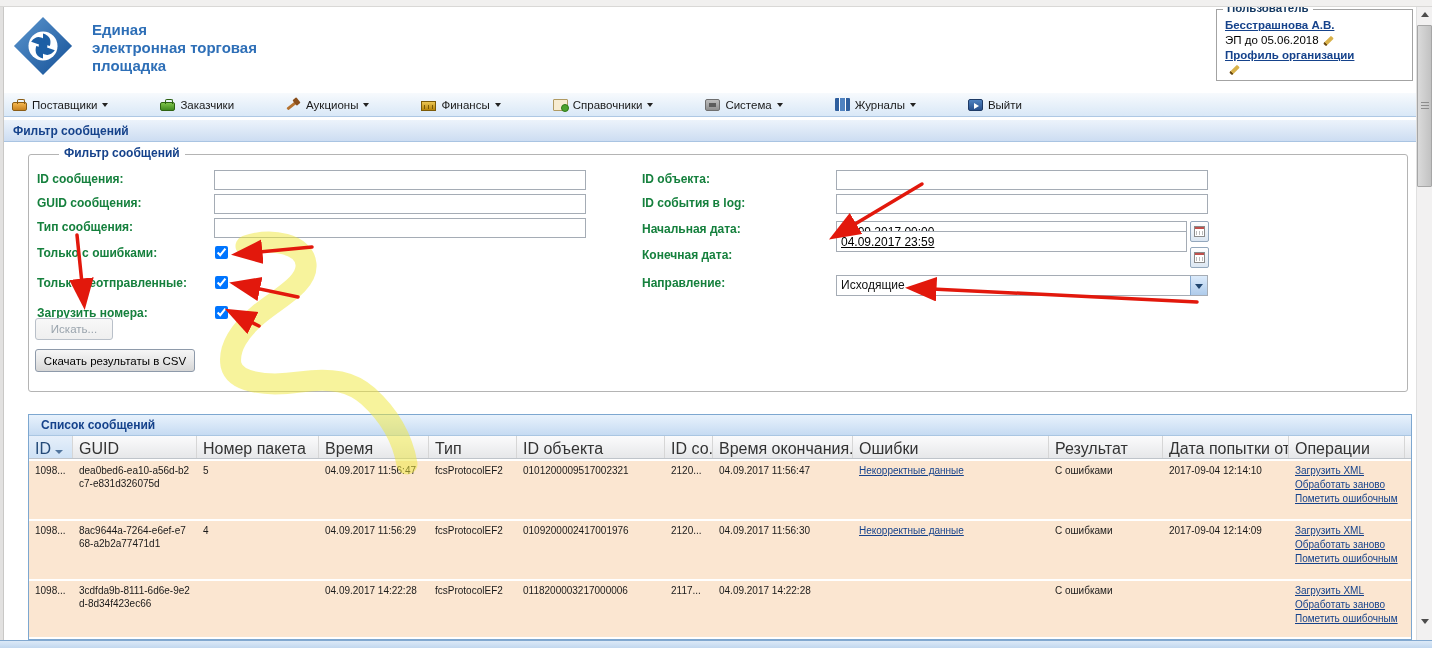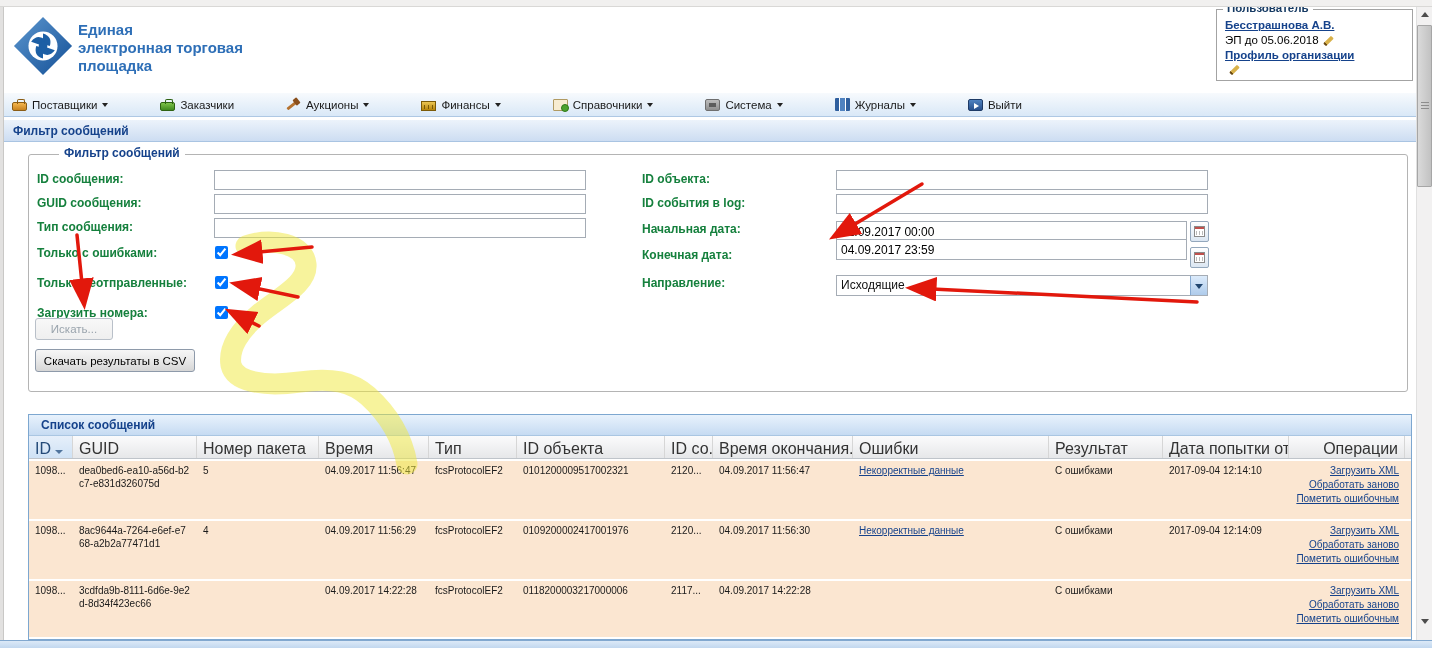--- a/index.html
+++ b/index.html
@@ -20,21 +20,21 @@
   .tri-down { position:absolute; left:4px; top:6px;  width:0; height:0; border-left:4px solid transparent; border-right:4px solid transparent; border-top:5px solid #4d4d4d; }
   .sb-thumb { position:absolute; left:0; top:18px; width:15px; height:162px; background:linear-gradient(90deg,#dadada,#c2c2c2); border:1px solid #a6a6a6; border-radius:1px; }
   .sb-grip { position:absolute; left:3px; top:76px; width:8px; height:8px;
              background:repeating-linear-gradient(#8d8d8d 0 1px, transparent 1px 3px); }
 
   
   .app { position:absolute; left:4px; top:7px; width:1412px; height:633px; background:#fff; overflow:hidden; }
 
   
   .logo { position:absolute; left:8px; top:8px; width:62px; height:62px; }
-  .brand-title { position:absolute; left:74px; top:14px; font-size:15px; font-weight:bold; color:#2e6fb7; line-height:18px; }
+  .brand-title { position:absolute; left:88px; top:14px; font-size:15px; font-weight:bold; color:#2e6fb7; line-height:18px; }
 
   .user-box { position:absolute; left:1212px; top:2px; width:197px; height:72px; border:1px solid #a3a3a3; background:#fff; padding:8px 8px 2px 8px; font-size:11.5px; }
   .user-box .legend { position:absolute; top:-8px; left:6px; background:#fff; padding:0 4px; font-weight:bold; font-size:11.5px; color:#163a63; }
   .ulink { color:#15428b; font-weight:bold; text-decoration:underline; cursor:pointer; display:inline-block; line-height:15px; }
   .unote { color:#000; line-height:15px; }
   .pen { display:inline-block; width:11px; height:4px; background:linear-gradient(90deg,#6b4a12 0 2px,#d8b14a 2px); border-radius:1px; transform:rotate(-45deg); margin-left:4px; vertical-align:middle; }
 
   
   .menubar { position:absolute; left:0; top:85px; width:1412px; height:25px; background:linear-gradient(#f7fafd,#d9e8f7); border-top:1px solid #fff; border-bottom:1px solid #aec8e4; display:flex; align-items:center; padding-left:8px; font-size:11.5px; color:#1a1a1a;gap:36px; }
   .menu-item { display:flex; align-items:center; margin-right:16px; cursor:pointer; white-space:nowrap; }
@@ -84,21 +84,21 @@
   .th { padding:4px 6px 0 6px; border-right:1px solid #d6d6d6; white-space:nowrap; overflow:hidden; cursor:pointer; }
   .th-sorted { background:linear-gradient(#e6effa,#cfe2f5); color:#244a78; }
   .sort-arrow { display:inline-block; width:0; height:0; border-left:4px solid transparent; border-right:4px solid transparent; border-top:4px solid #50759e; margin-left:4px; }
   .trow { display:flex; background:#fbe6d1; margin-top:2px; font-size:10px; line-height:13px; color:#1a1a1a; }
   .td { padding:3px 6px; overflow:hidden; }
   .guid { word-break:break-all; }
   .nowrap { white-space:nowrap; }
   .lnk { color:#15428b; text-decoration:underline; cursor:pointer; display:block; margin-bottom:1px; }
   .lnk-inline { display:inline; }
   .c0{width:44px;} .c1{width:124px;} .c2{width:122px;} .c3{width:110px;} .c4{width:88px;} .c5{width:148px;}
-  .c6{width:48px;} .c7{width:140px;} .c8{width:196px;} .c9{width:114px;} .c10{width:126px;} .c11{width:116px;text-align:right;}
+  .c6{width:48px;} .c7{width:140px;} .c8{width:196px;} .c9{width:114px;} .c10{width:126px;} .c11{width:116px;}
   .r1{height:58px;} .r2{height:58px;} .r3{height:56px;} .r4{height:40px;}
 
   
   .anno { position:absolute; left:0; top:0; width:1432px; height:648px; z-index:9; pointer-events:none; }
 </style>
 </head>
 <body>
 
 <div class="chrome-top"></div>
 <div class="chrome-left"></div>
@@ -204,21 +204,21 @@
     <span class="flabel" style="left:613px; top:38px;">ID события в log:</span>
     <input class="ftext" style="left: 807px; top: 39px;">
 
     <span class="flabel" style="left:613px; top:64px;">Начальная дата:</span>
     <input class="ftext dateinput" style="left: 807px; top: 66px;" value="02.09.2017 00:00">
     <span class="calbtn" style="left:1161px; top:66px;">
         <span class="cal-ico"></span>
       </span>
 
     <span class="flabel" style="left:613px; top:90px;">Конечная дата:</span>
-    <input class="ftext dateinput" style="left: 807px; top: 84px;" value="04.09.2017 23:59">
+    <input class="ftext dateinput" style="left: 807px; top: 76px; text-decoration: underline;" value="04.09.2017 23:59">
     <span class="calbtn" style="left:1161px; top:92px;">
         <span class="cal-ico"></span>
       </span>
 
     <span class="flabel" style="left:613px; top:118px;">Направление:</span>
     <div class="fselect" style="left:807px; top:120px;">
       <span>Исходящие</span>
       <span class="sel-trigger"></span>
     </div>
   </div>

